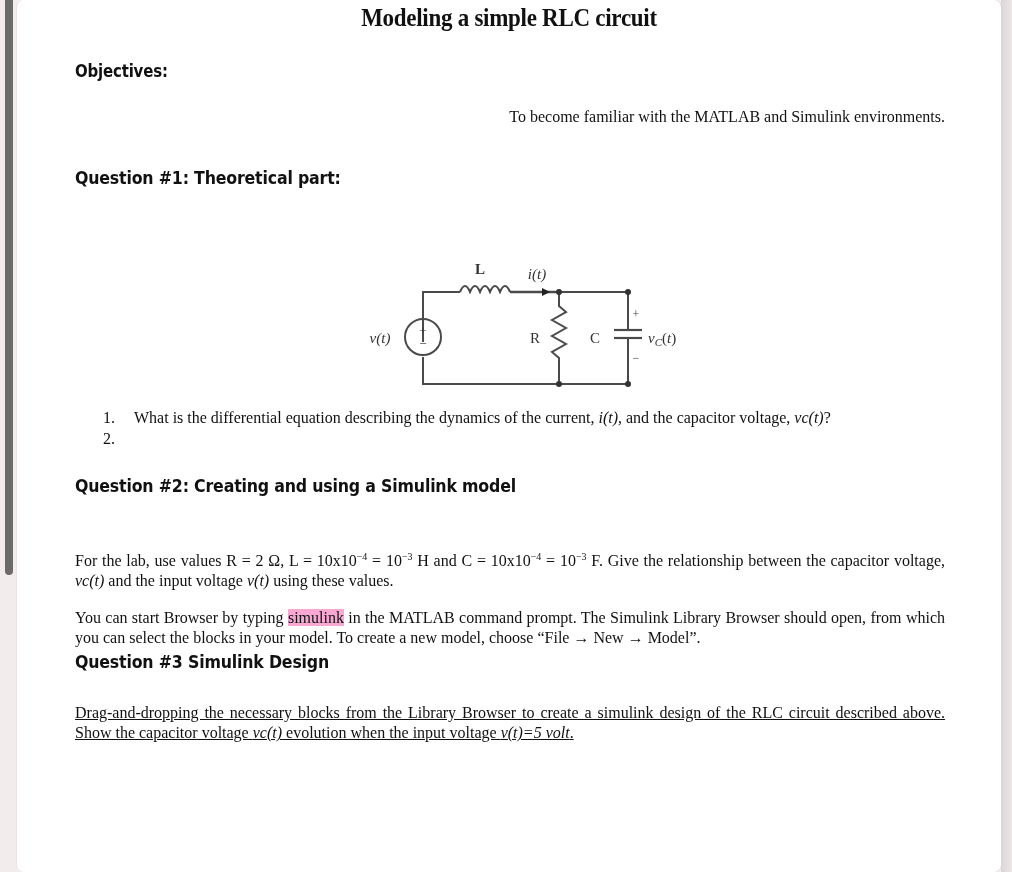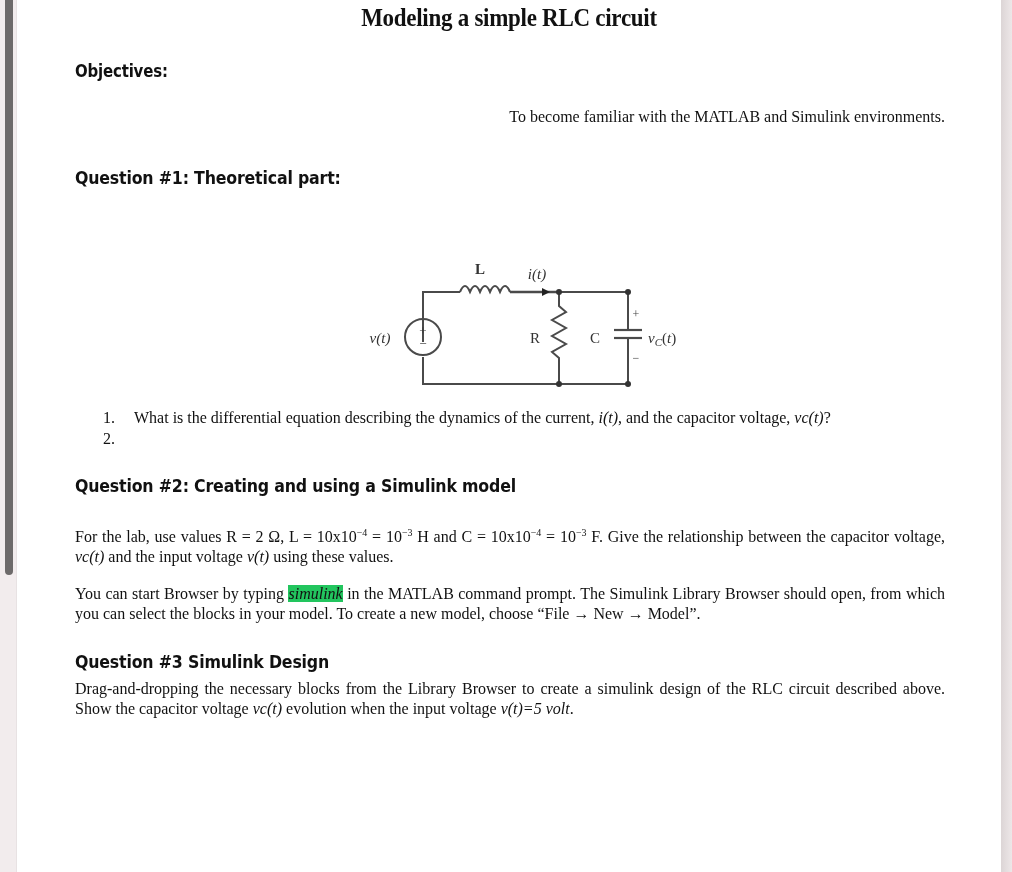--- a/index.html
+++ b/index.html
@@ -2,33 +2,33 @@
 <html><head>
 <meta charset="utf-8">
 <style>
   * { box-sizing: border-box; margin: 0; padding: 0; }
   html, body { width: 1012px; height: 872px; overflow: hidden; background: #f4eff0; }
   body { position: relative; font-family: "Liberation Serif", serif; color: #111; }
 
   .left-gutter { position: absolute; left: 0; top: 0; width: 17px; height: 872px; background: #f2eced; }
   .scroll-thumb { position: absolute; left: 5px; top: 0; width: 8px; height: 575px; background: #6d6a6a; border-radius: 0 0 4px 4px; }
   .page { position: absolute; left: 17px; top: 0; width: 984px; height: 872px; background: #ffffff;
-          box-shadow: 1px 0 0 #dcd6d7, -1px 0 0 #e8e2e3; }
+          box-shadow: 1px 0 0 #dcd6d7, -1px 0 0 #e8e2e3; border-radius: 7px; }
   .right-gutter { position: absolute; left: 1001px; top: 0; width: 11px; height: 872px;
                   background: linear-gradient(to right, #dcd5d6, #ede7e8); }
 
   .title { position: absolute; left: 0; width: 984px; top: 4px; text-align: center;
            font-family: "Liberation Serif", serif; font-weight: bold; font-size: 25px;
            letter-spacing: -0.3px; transform: scaleX(0.92); }
 
   .heading { position: absolute; left: 58px; font-family: "DejaVu Sans", sans-serif; font-weight: bold;
              font-size: 17px; letter-spacing: -0.2px; transform-origin: left center; }
   .para { position: absolute; left: 58px; width: 870px; font-size: 16px; line-height: 20px; text-align: right; }
-  .para.justify { text-align: justify; text-align-last: left; }
-  .hl { background: #22c55e; font-style: italic; }
+  .para.justify { text-align: justify; text-align-last: left; margin-top: 24px; }
+  .hl { background: #f9a8d4; }
   i { font-style: italic; }
 
   .qlist { position: absolute; left: 86px; top: 407px; font-size: 16px; line-height: 21px; }
   .qlist .row { display: flex; }
   .qlist .num { width: 31px; }
 
   .circuit { position: absolute; left: 313px; top: 250px; width: 380px; height: 150px; }
   .circuit text { font-family: "Liberation Serif", serif; }
 </style>
 </head>
@@ -101,17 +101,17 @@
   </div>
 
   <div class="heading" style="top:476px; transform:scaleX(0.93);">Question #2: Creating and using a Simulink model</div>
 
   <div class="para justify" style="top:523px;"><span>For the lab, use values R = 2 Ω, L = 10x10</span><sup style="font-size:10px">−4</sup><span> = 10</span><sup style="font-size:10px">−3</sup><span> H and C = 10x10</span><sup style="font-size:10px">−4</sup><span> = 10</span><sup style="font-size:10px">−3</sup><span> F. Give the relationship between the capacitor voltage, </span><i>vc(t)</i><span> and the input voltage </span><i>v(t)</i><span> using these values.</span></div>
 
   <div class="para justify" style="top:584px;"><span>You can start Browser by typing </span><span class="hl">simulink</span><span> in the MATLAB command prompt. The Simulink Library Browser should open, from which you can select the blocks in your model. To create a new model, choose “File → New → Model”.</span></div>
 
   <div class="heading" style="top:652px; transform:scaleX(0.93);">Question #3 Simulink Design</div>
 
-  <div class="para justify" style="top:679px;"><span>Drag-and-dropping the necessary blocks from the Library Browser to create a simulink design of the RLC circuit described above. Show the capacitor voltage </span><i>vc(t)</i><span> evolution when the input voltage </span><i>v(t)=5 volt</i><span>.</span></div>
+  <div class="para justify" style="top:679px;text-decoration:underline;"><span>Drag-and-dropping the necessary blocks from the Library Browser to create a simulink design of the RLC circuit described above. Show the capacitor voltage </span><i>vc(t)</i><span> evolution when the input voltage </span><i>v(t)=5 volt</i><span>.</span></div>
 
 </div>
 
 <div class="right-gutter"></div>
 
 </body></html>

